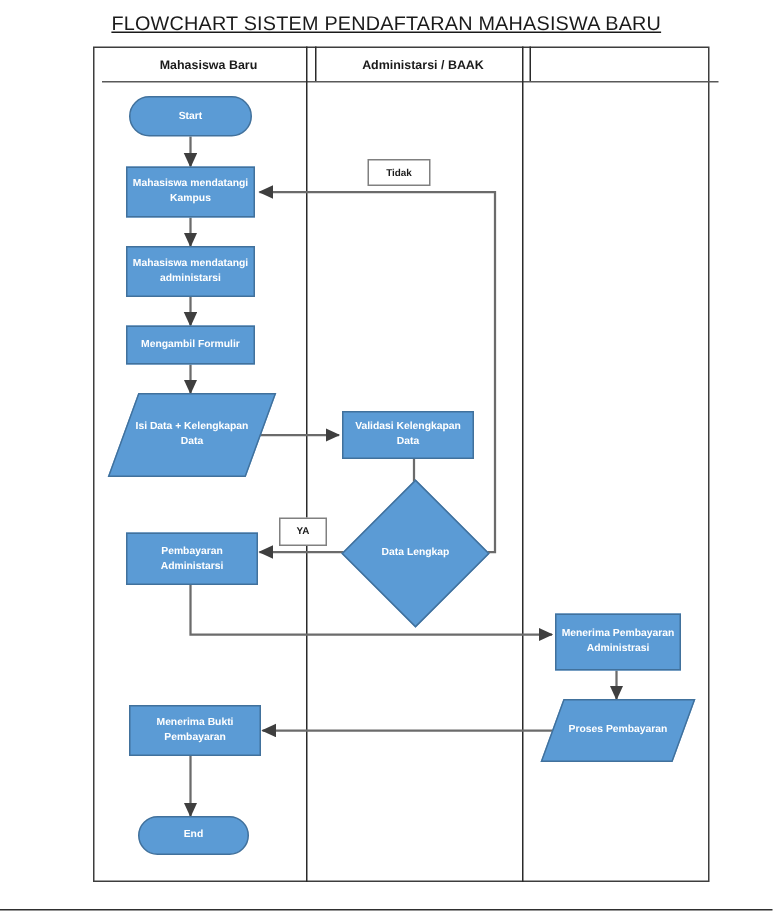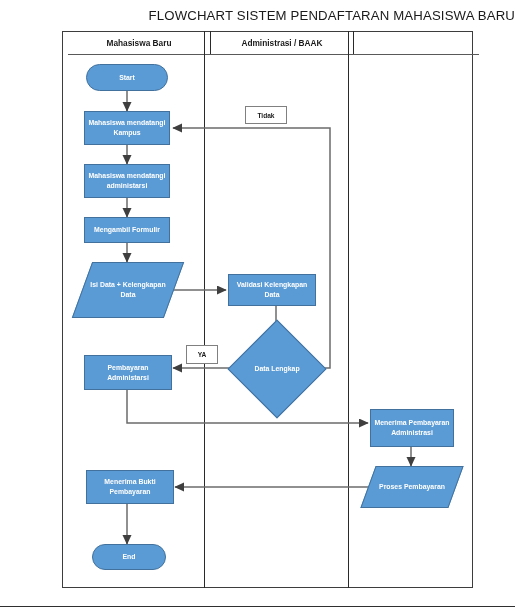--- a/index.html
+++ b/index.html
@@ -8,23 +8,24 @@
     font-family:"Liberation Sans",sans-serif;
     -webkit-font-smoothing:antialiased;
     overflow:hidden;
     position:relative;
   }
   #page{position:absolute;left:0;top:0;width:515px;height:612px;}
 
   
   .title{
     position:absolute;left:0;top:8px;width:515px;
-    text-align:right;
+    text-align:center;
     font-size:13.2px;letter-spacing:.15px;color:#1a1a1a;
     white-space:nowrap;
+    text-decoration:underline;
   }
 
   
   .frame{
     position:absolute;left:62px;top:31px;
     width:411px;height:557px;
     border:1.6px solid #3d3d3d;
     box-sizing:border-box;
     background:#fff;
   }
@@ -123,21 +124,21 @@
 <body>
 
 <div id="page">
 
   <div class="title">FLOWCHART SISTEM PENDAFTARAN MAHASISWA BARU</div>
 
   <div class="frame"></div>
 
   <div class="hdr-row">
     <div class="hdr-cell c1">Mahasiswa Baru</div>
-    <div class="hdr-cell c2">Administrasi / BAAK</div>
+    <div class="hdr-cell c2">Administarsi / BAAK</div>
   </div>
 
   <div class="divider d1"></div>
   <div class="divider d2"></div>
 
   <svg class="svgwrap" viewBox="0 0 515 612">
     <defs>
       <marker id="arw" markerWidth="7" markerHeight="7" refX="6" refY="3" orient="auto">
         <path d="M0,0 L6.5,3 L0,6 z" fill="#3f3f3f"></path>
       </marker>

